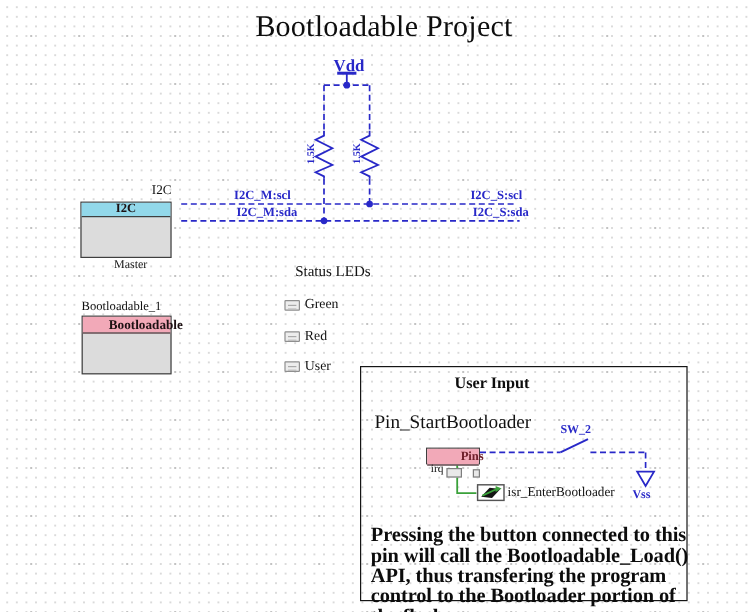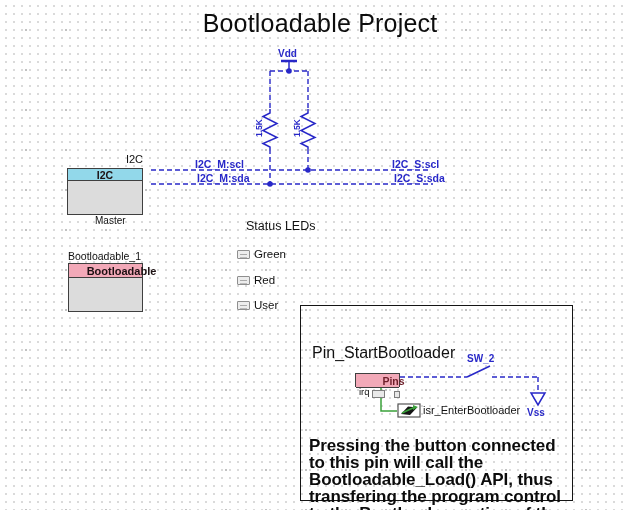--- a/index.html
+++ b/index.html
@@ -1,18 +1,18 @@
 <!DOCTYPE html>
 <html><head>
 <meta charset="utf-8">
 <style>
   html,body{margin:0;padding:0;background:#fff;}
   .canvas{
     position:relative;width:624px;height:510px;overflow:hidden;
-    font-family:Liberation Sans, sans-serif;
+    font-family:Liberation Serif, serif;
     background-color:#ffffff;
     background-image:
       radial-gradient(circle,#c2c2c2 1px,transparent 1.2px),
       radial-gradient(circle,#dadada 0.8px,transparent 1px);
     background-size:40px 40px,8px 8px;
     background-position:6px 10px,2px 2px;
   }
   .abs{position:absolute;}
   .schematic-title{
     left:0;top:9px;width:640px;text-align:center;
@@ -86,21 +86,21 @@
     <g>
       <rect x="398" y="404" width="22" height="13" fill="#ffffff" stroke="#555555" stroke-width="1.2"></rect>
       <polygon points="401,414 408,406.5 417,407.5 410,415" fill="#141414"></polygon>
       <line x1="402" y1="413" x2="414" y2="407.5" stroke="#3aa13a" stroke-width="1.6"></line>
       <polygon points="413,405 418,407 413,410" fill="#3aa13a"></polygon>
     </g>
   </svg>
 
   <div class="abs schematic-title">Bootloadable Project</div>
 
-  <div class="abs blue-lbl" style="left:278px;top:48px;font-size:10px">Vdd</div>
+  <div class="abs blue-lbl" style="left:278px;top:48px;font-size:14px">Vdd</div>
   <div class="abs blue-lbl vrot" style="left:241px;top:123px;width:36px;height:10px">1.5K</div>
   <div class="abs blue-lbl vrot" style="left:279px;top:123px;width:36px;height:10px">1.5K</div>
 
   <div class="abs blue-lbl wire-label" style="left:163px;top:158px">I2C_M:scl</div>
   <div class="abs blue-lbl wire-label" style="left:165px;top:172px">I2C_M:sda</div>
   <div class="abs blue-lbl wire-label" style="left:360px;top:158px">I2C_S:scl</div>
   <div class="abs blue-lbl wire-label" style="left:362px;top:172px">I2C_S:sda</div>
 
   <div class="abs" style="left:100px;top:153px;width:43px;text-align:right;font-size:11px;color:#111">I2C</div>
   <div class="comp" style="left:67px;top:168px;width:76px;height:47px">
@@ -118,20 +118,21 @@
   <div class="led-icon" style="left:237px;top:250px"></div>
   <div class="abs led-label" style="left:254px;top:248px">Green</div>
 
   <div class="led-icon" style="left:237px;top:276px"></div>
   <div class="abs led-label" style="left:254px;top:274px">Red</div>
 
   <div class="led-icon" style="left:237px;top:301px"></div>
   <div class="abs led-label" style="left:254px;top:299px">User</div>
 
   <div class="abs ui-box" style="left:300px;top:305px;width:273px;height:196px"></div>
+  <div class="abs" style="left:330px;top:311px;width:160px;text-align:center;font-weight:bold;font-size:13.5px;color:#0d0d0d">User Input</div>
 
   <div class="abs" style="left:312px;top:344px;font-size:16px;color:#111">Pin_StartBootloader</div>
 
   <div class="comp" style="left:355px;top:373px;width:45px;height:14px">
     <div class="comp-header hdr-pink" style="height:14px;font-size:10.5px;color:#6e1f2a">Pins</div>
     <div class="pin-notch" style="left:16px;top:16px;width:13px;height:8px"></div>
     <div class="pin-notch" style="left:38px;top:17px;width:6px;height:7px"></div>
   </div>
   <div class="abs" style="left:359px;top:386px;font-size:9.5px;color:#111">irq</div>
 

